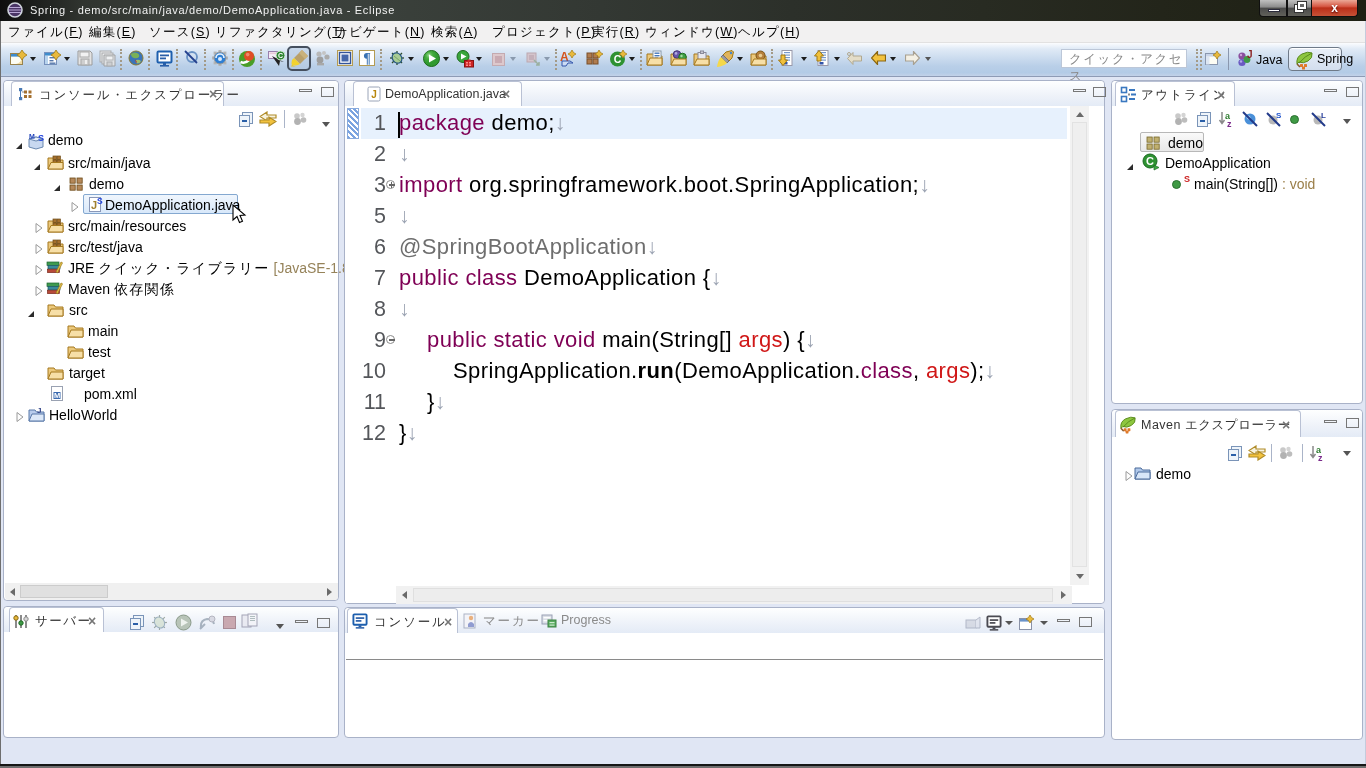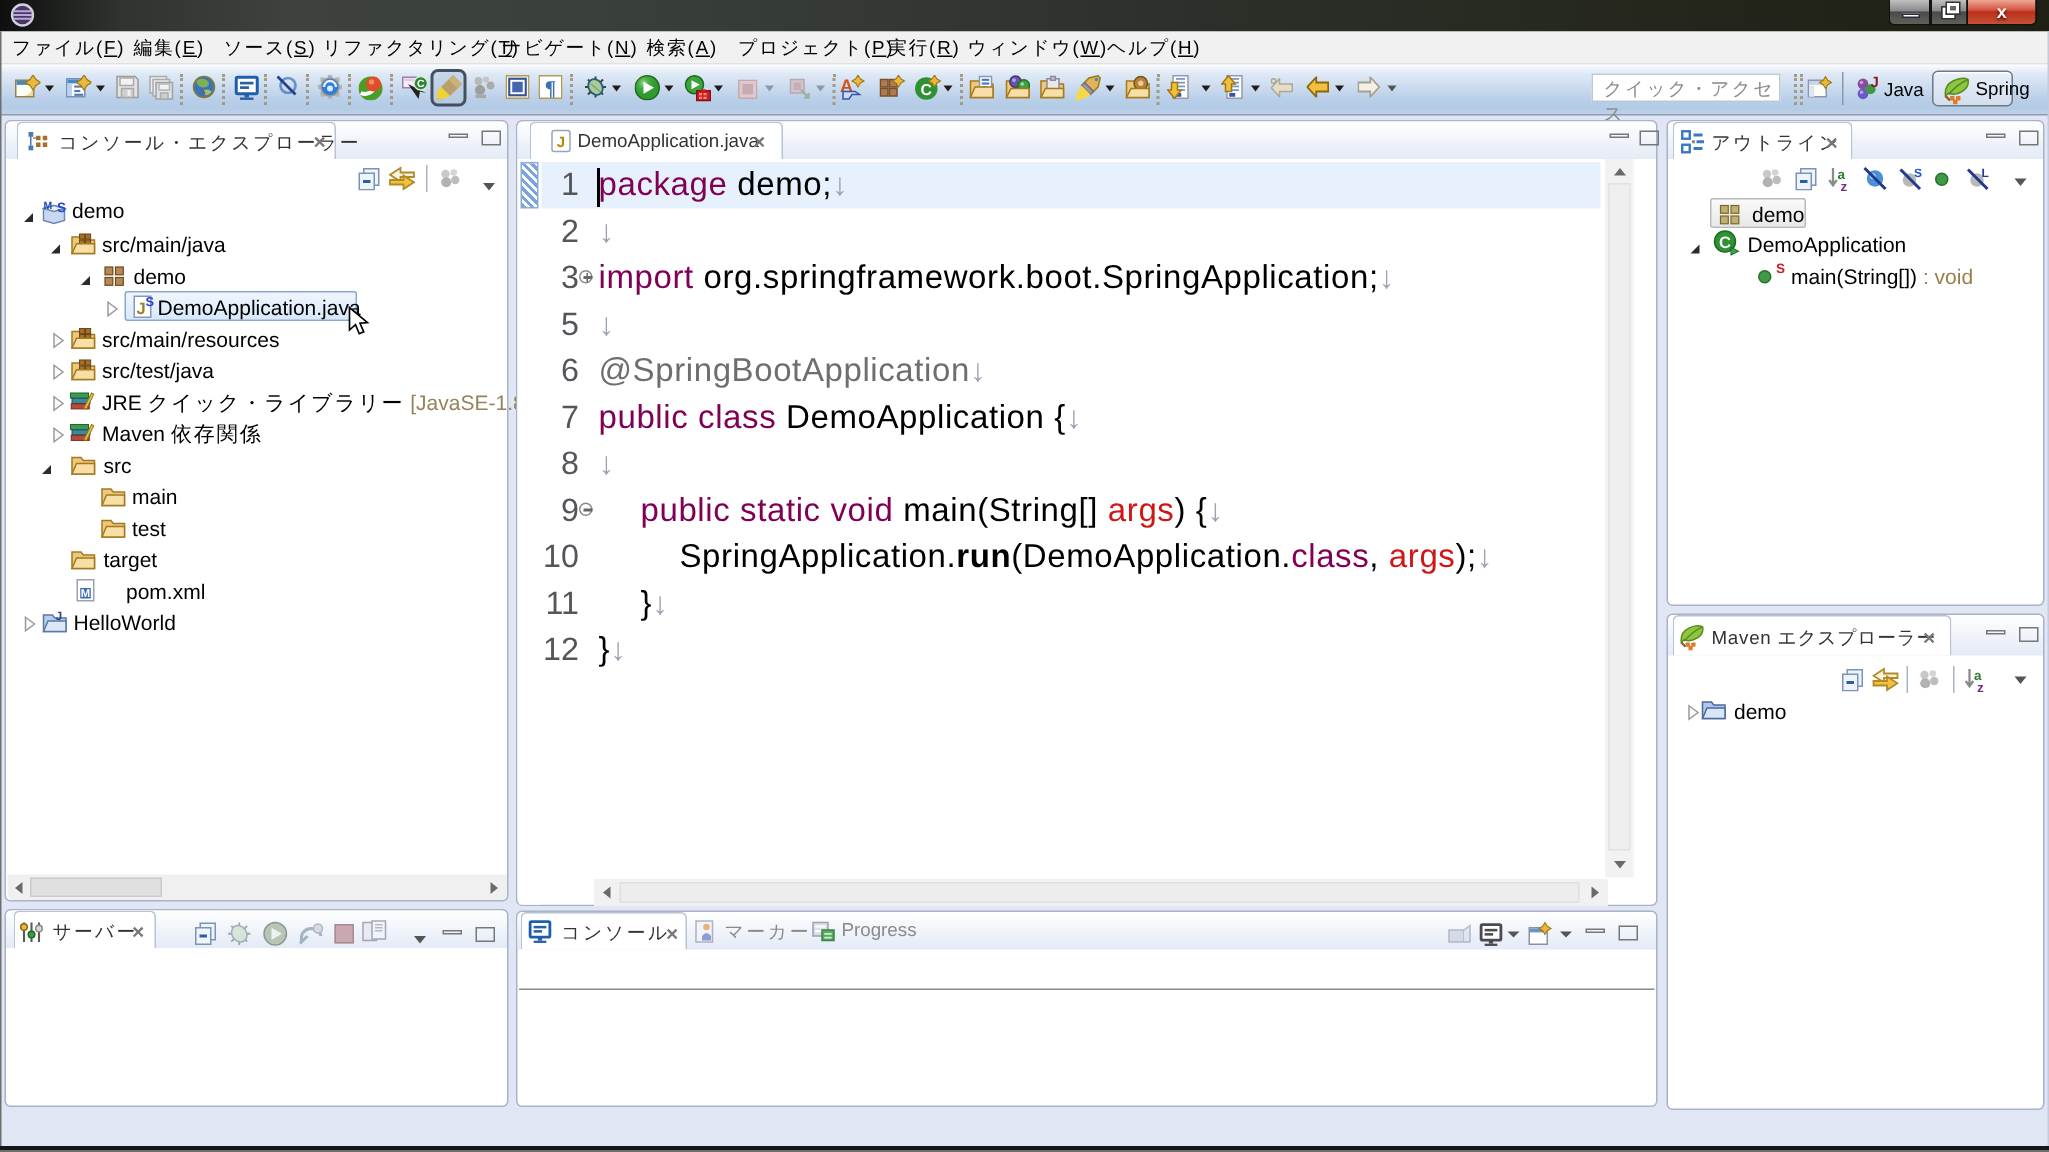--- a/index.html
+++ b/index.html
@@ -117,20 +117,21 @@
       </symbol>
  </defs>
 </svg>
 
 <div id="titlebar">
  <svg class="abs" style="left:7px;top:2px" width="16" height="16" viewBox="0 0 16 16">
   <circle cx="8" cy="8" r="7" fill="#4a3566"></circle>
   <circle cx="8" cy="8" r="7" fill="none" stroke="#cfd3dc" stroke-width="1.6"></circle>
   <path d="M2 5.5 H14 M1.5 8 H14.5 M2 10.5 H14" stroke="#b9a7d6" stroke-width="1.2" fill="none"></path>
  </svg>
+ <div id="titletext">Spring - demo/src/main/java/demo/DemoApplication.java - Eclipse</div>
  <div class="winbtn" style="left:1259px;width:28px;background:linear-gradient(#c0c0c0,#8a8a8a 45%,#4a4a4a 50%,#61615a);border-radius:0 0 0 4px">
    <div class="abs" style="left:8px;top:9px;width:12px;height:3px;background:#fdfdfd;border:1px solid #2a2a3a"></div>
  </div>
  <div class="winbtn" style="left:1287px;width:25px;background:linear-gradient(#c0c0c0,#8a8a8a 45%,#4a4a4a 50%,#61615a)">
    <div class="abs" style="left:7px;top:5px;width:8px;height:7px;border:2px solid #fff;outline:1px solid #333;background:#666"></div>
    <div class="abs" style="left:10px;top:2px;width:8px;height:7px;border:2px solid #fff;outline:1px solid #333;background:#666"></div>
  </div>
  <div class="winbtn" style="left:1311px;width:47px;background:linear-gradient(#eba896,#d65844 40%,#bb2f19 50%,#c65237);border-radius:0 0 4px 0;color:#fff;font-weight:bold;font-size:12px;text-align:center">
    <span style="text-shadow:0 1px 2px #4a0000;position:relative;top:1px">x</span>
  </div>

